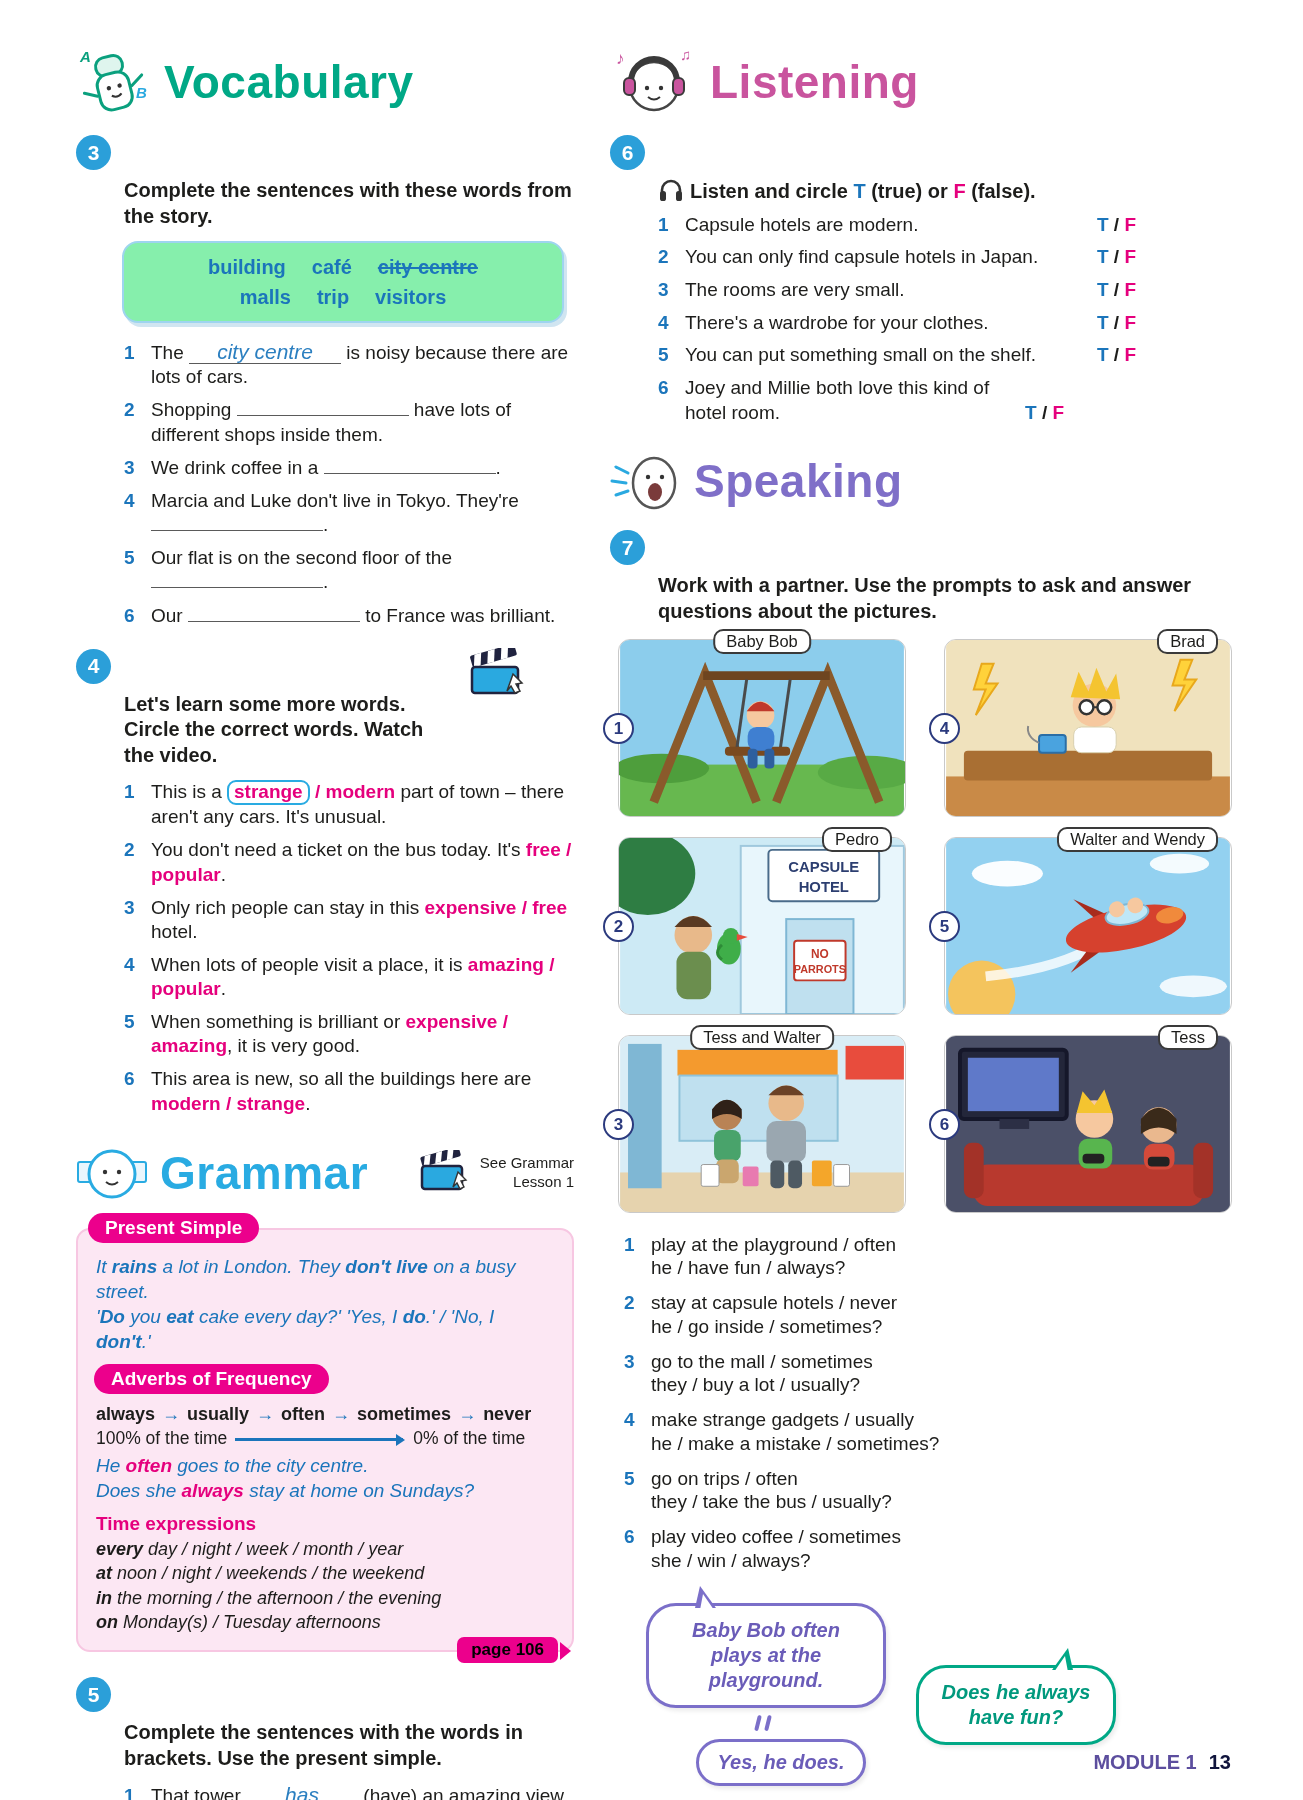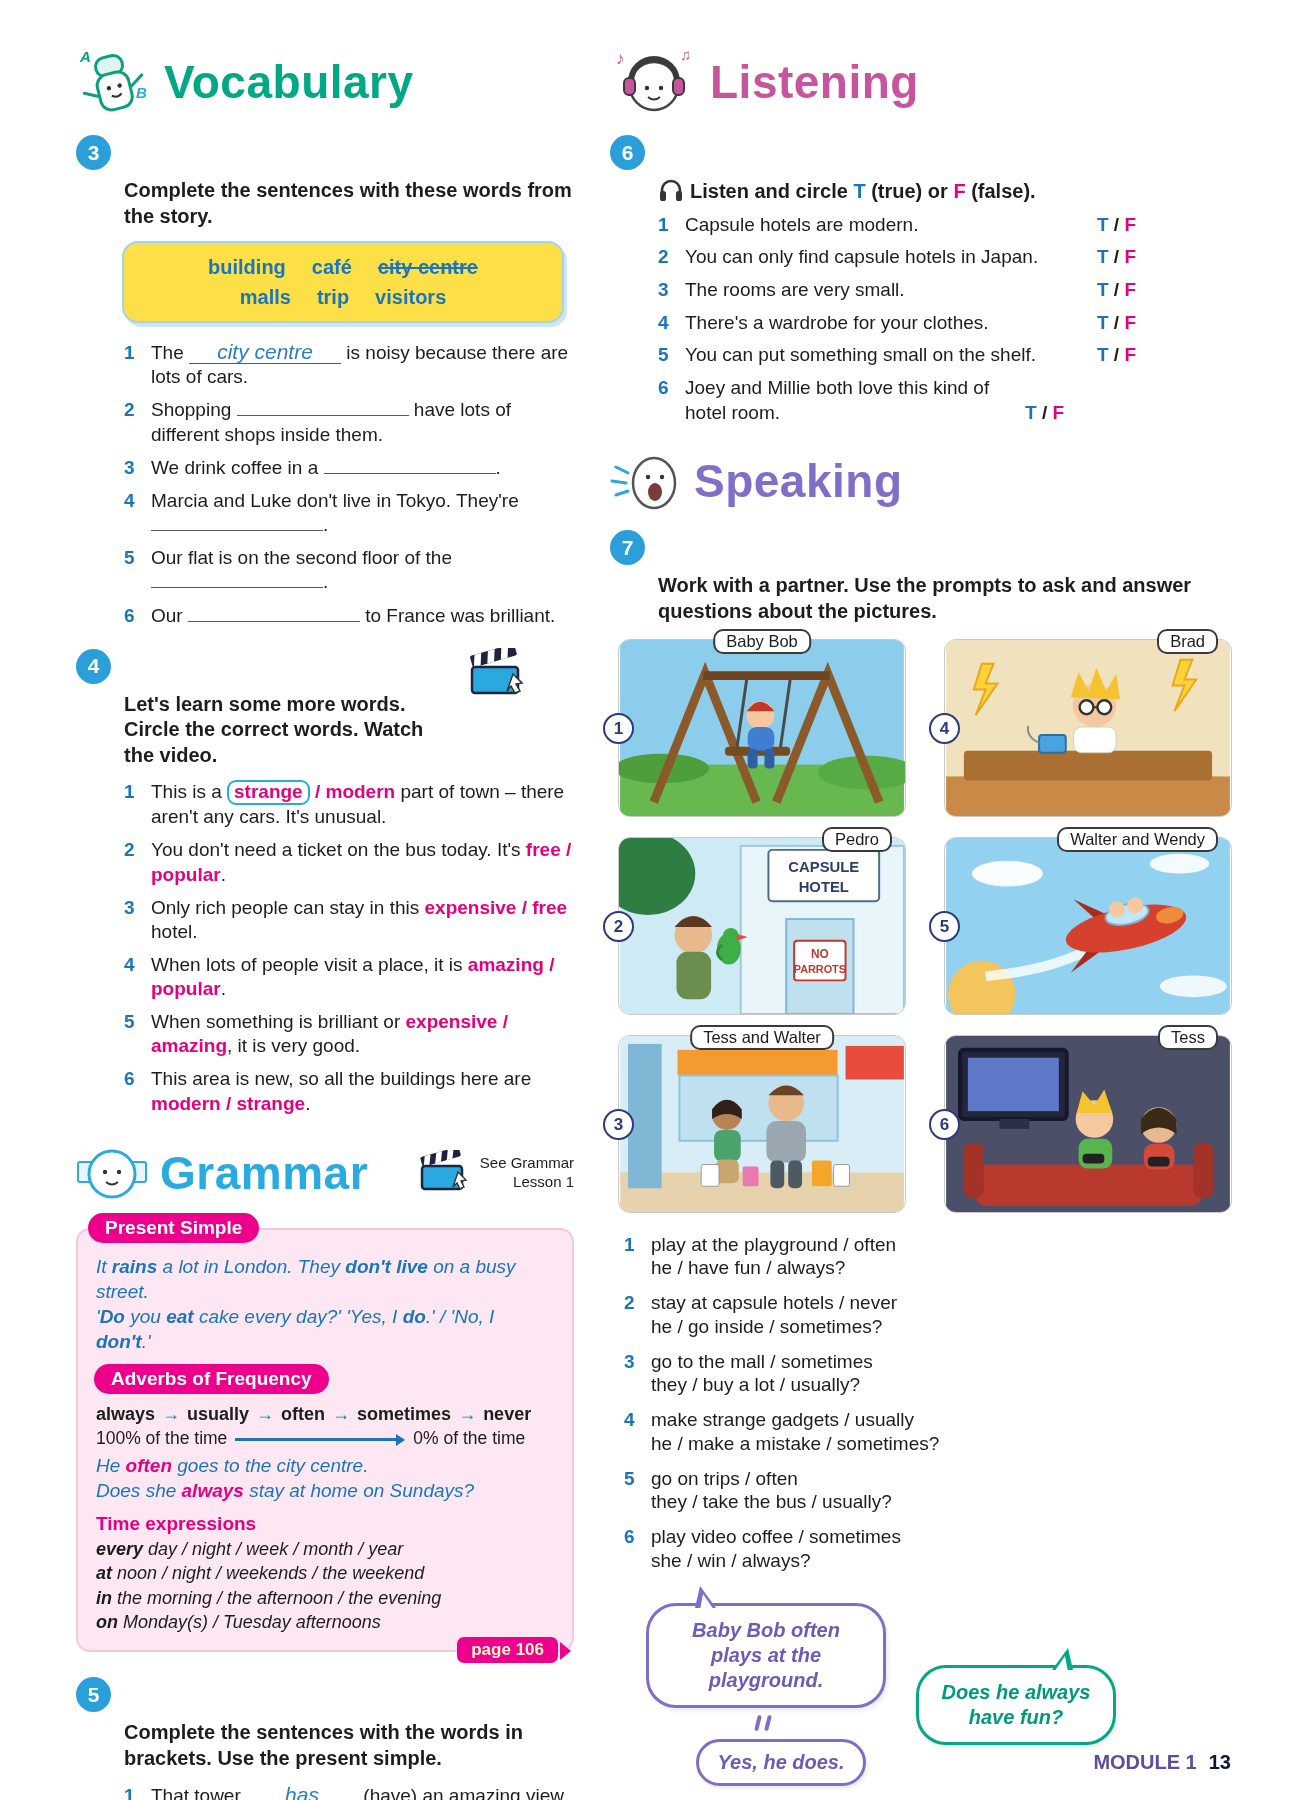--- a/index.html
+++ b/index.html
@@ -28,21 +28,21 @@
             font-weight:700; font-size:21px; display:flex; align-items:center; justify-content:center; margin-top:1px; }
   .ex-instr { font-weight:700; font-size:20px; line-height:1.28; flex:1;margin-top:44px; }
   .hp-icon { vertical-align:-4px; margin-right:6px; }
 
   .items { list-style:none; margin-left:48px; }
   .items li { display:flex; gap:11px; margin-bottom:9px; font-size:19px; line-height:1.27; }
   .items .n { color:#1b75bb; font-weight:700; flex:none; width:16px; }
   .items .body { flex:1; }
 
   
-  .wordbox { background:#fde047; border:2px solid #9ed4ef; border-radius:16px; padding:9px 12px;
+  .wordbox { background:#86efac; border:2px solid #9ed4ef; border-radius:16px; padding:9px 12px;
              text-align:center; margin:2px 10px 18px 46px; box-shadow:3px 4px 0 rgba(120,180,215,.35);
              font-size:20px; line-height:1.5; }
 
   
   .seg-b { font-weight:700; }
   .seg-choice { color:#e5007d; font-weight:700; }
   .seg-choice-box { color:#e5007d; font-weight:700; border:2px solid #29abe2; border-radius:9px; padding:0 5px; display:inline-block; line-height:1.1;text-align:right; }
   .seg-blank { display:inline-block; min-width:120px; border-bottom:1.6px solid #5a5a5a; height:.95em; vertical-align:baseline; }
   .seg-ans { display:inline-block; min-width:120px; border-bottom:1.6px solid #5a5a5a; color:#2b7fc0;
              font-style:italic; text-align:center; font-size:21px; line-height:1; padding-bottom:1px; }
@@ -61,21 +61,21 @@
           padding:24px 18px 16px; margin:18px 0 24px; }
   .gpill { display:inline-block; background:#ec008c; color:#fff; font-weight:700; font-size:19px;
            padding:4px 17px; border-radius:19px; }
   .gpill-top { position:absolute; top:-17px; left:10px; }
   .gex { color:#1b75bb; font-style:italic; font-size:19px; line-height:1.32; }
   .adv-line { font-size:18px; margin-top:13px; }
   .pct-line { font-size:17.5px; margin:3px 0 4px; }
   .gpill-mid { margin:10px 0 10px -2px; }
   .time-label { color:#e5007d; font-weight:700; font-size:19px; margin:10px 0 2px; }
   .time-line { font-size:18px; font-style:italic; line-height:1.35; }
-  .page-ref { position:absolute; right:14px; bottom:-13px; background:#ec008c; color:#fef9c3; font-weight:700;
+  .page-ref { position:absolute; right:14px; bottom:-13px; background:#ec008c; color:#000000; font-weight:700;
               font-size:17px; padding:3px 14px; border-radius:7px; }
   .page-ref .chev { position:absolute; right:-13px; top:5px; width:0; height:0;
               border-top:9px solid transparent; border-bottom:9px solid transparent; border-left:11px solid #ec008c; }
 
   
   .tfitems { list-style:none; margin-left:48px; width:478px; }
   .tfitems li { display:flex; gap:10px; margin-bottom:8px; font-size:19px; line-height:1.3; }
   .tfitems .n { color:#1b75bb; font-weight:700; flex:none; width:17px; align-self:flex-start; }
   .tfitems .sent { flex:1; }
   .tfitems .tf { flex:none; align-self:flex-end; white-space:nowrap; font-weight:700; }

